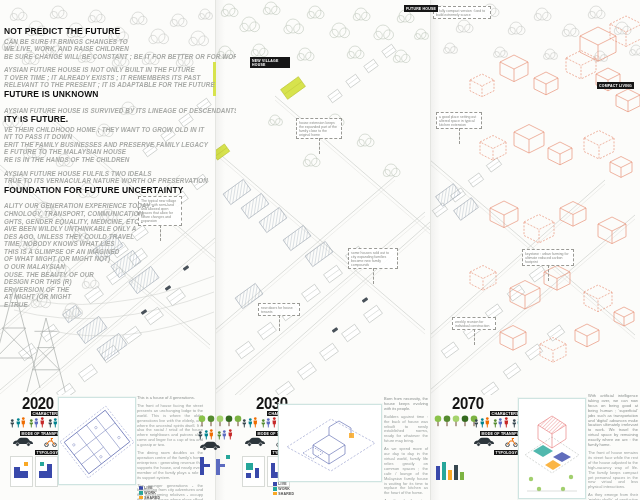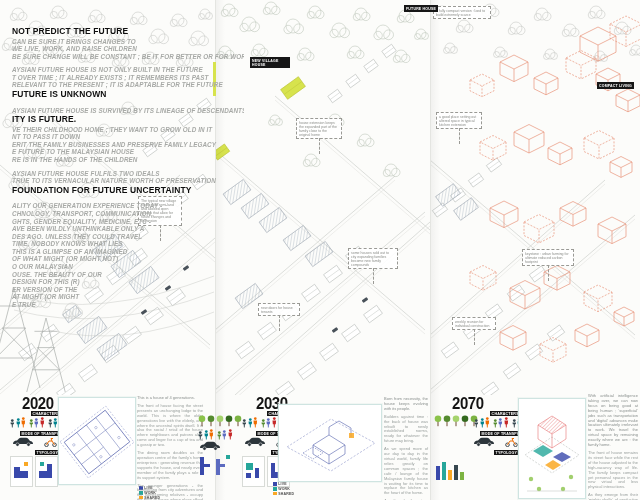--- a/index.html
+++ b/index.html
@@ -2,21 +2,21 @@
 <html><head>
 <meta charset="utf-8">
 <style>
   html,body{margin:0;padding:0}
   body{width:640px;height:500px;overflow:hidden;background:#fff;font-family:"Liberation Sans",sans-serif;position:relative}
   .poster{position:absolute;inset:0;background:#fcfcfa}
   svg.site{position:absolute;top:0;height:395px}
   .fold{position:absolute;top:0;bottom:0;width:9px;border-left:1px solid #e4e5e1;background:linear-gradient(90deg,rgba(0,0,0,.045),rgba(0,0,0,0));pointer-events:none}
   .accent-strip{position:absolute;width:3px;height:34px;background:#d7e34d}
   
-  #manifesto{position:absolute;left:12px;top:26px;width:232px;z-index:6}
+  #manifesto{position:absolute;left:4px;top:26px;width:232px;z-index:6}
   .ln{white-space:nowrap;overflow:hidden}
   .ln.b{font-style:italic;color:#a7a9a6;font-size:6.3px;line-height:7.6px;font-weight:700;letter-spacing:.1px}
   .ln.h{color:#0e0e0e;font-size:9px;line-height:11.5px;font-weight:800;letter-spacing:.15px;transform:scaleX(.94);transform-origin:left}
   .gap{height:6px}
   
   .cal{position:absolute;border:.6px dashed #9a9a95;background:rgba(255,255,255,.9);color:#8b8d89;font-size:3.5px;line-height:4.1px;padding:1.5px 2px;z-index:5}
   .cal::after{content:"";position:absolute;left:50%;top:100%;height:16px;border-left:.6px dashed #9a9a95}
   .cal.nc::after{display:none}
   .chip{position:absolute;background:#161616;color:#fff;font-size:3.5px;line-height:4.2px;padding:1.5px 2px;max-width:36px;z-index:5;font-weight:700;letter-spacing:.2px}
   

